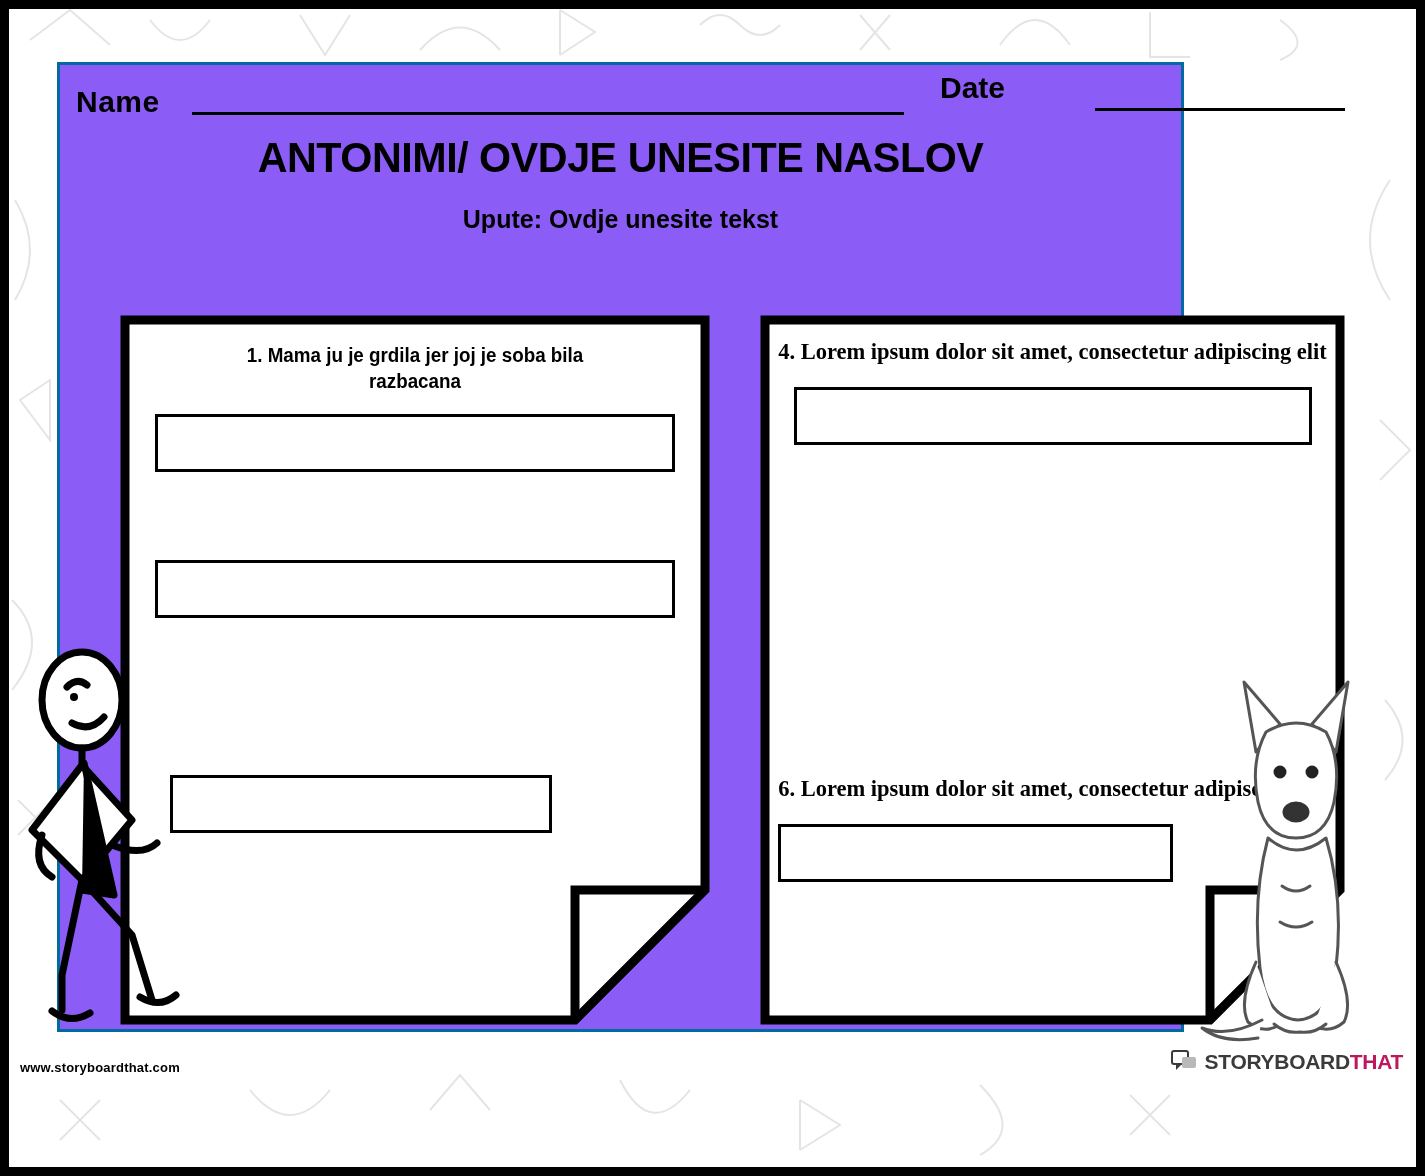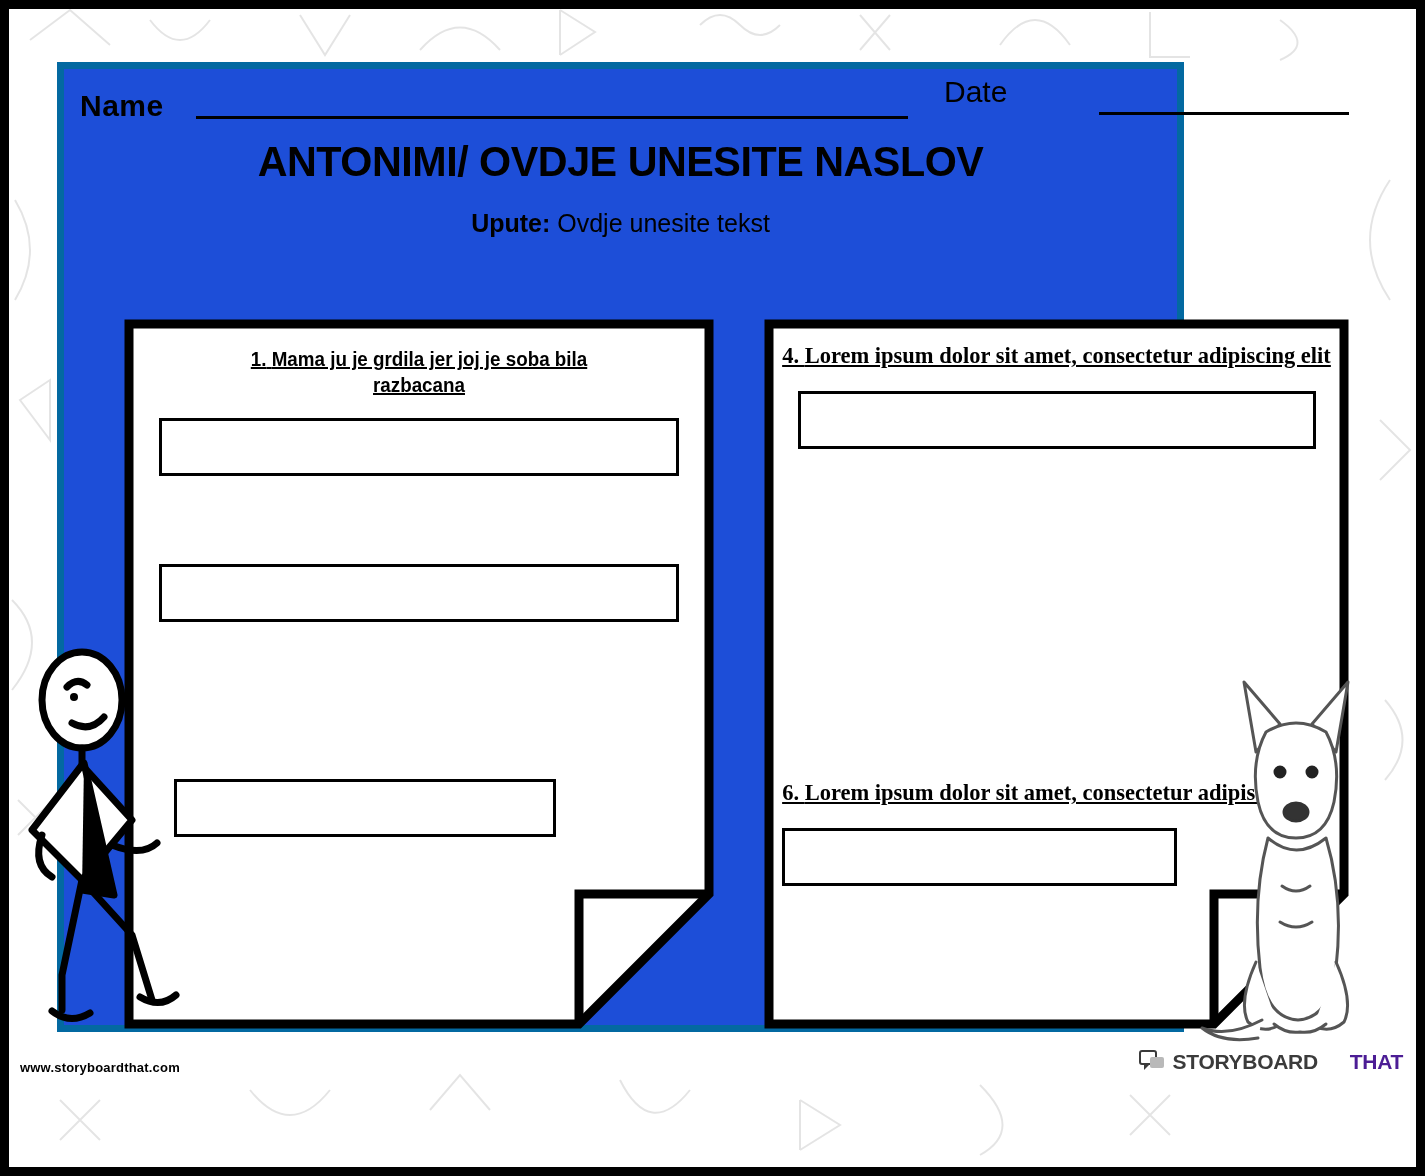--- a/index.html
+++ b/index.html
@@ -34,22 +34,22 @@
     pointer-events: none;
   }
 
   
   .sheet {
     position: absolute;
     left: 57px;
     top: 62px;
     width: 1127px;
     height: 970px;
-    background: #1d4ed8;
-    border: 7px solid #0369a1;
+    background: #8b5cf6;
+    border: 3px solid #0369a1;
     box-sizing: border-box;
   }
 
   
   .name-label {
     position: absolute;
     left: 16px;
     top: 20px;
     font-size: 30px;
     font-weight: bold;
@@ -62,21 +62,21 @@
     top: 47px;
     width: 712px;
     height: 0;
     border-bottom: 3px solid #000;
   }
   .date-label {
     position: absolute;
     left: 880px;
     top: 6px;
     font-size: 30px;
-    font-weight: normal;
+    font-weight: bold;
     color: #000;
   }
   .date-line {
     position: absolute;
     left: 1035px;
     top: 43px;
     width: 250px;
     height: 0;
     border-bottom: 3px solid #000;
   }
@@ -104,21 +104,21 @@
     width: 100%;
     text-align: center;
     font-size: 25px;
     color: #000;
   }
   .instructions .ins-label {
     font-weight: bold;
     text-align: center;
   }
   .instructions .ins-text {
-    font-weight: normal;
+    font-weight: bold;
   }
 
   
   .panel {
     position: absolute;
     box-sizing: border-box;
   }
   .panel-left {
     left: 60px;
     top: 250px;
@@ -142,21 +142,20 @@
     top: 0;
     width: 100%;
     height: 100%;
   }
 
   .qblock {
     position: absolute;
     width: 100%;
     box-sizing: border-box;
     padding: 0 18px;
-    text-decoration: underline;
   }
   .qtext {
     text-align: center;
     font-size: 22.5px;
     font-weight: bold;
     color: #000;
     line-height: 1.28;
     font-family: "Liberation Serif", serif;
   }
   .qtext.condensed {
@@ -220,22 +219,21 @@
     height: 24px;
     position: relative;
   }
   .brand-text {
     font-size: 21px;
     font-weight: bold;
     color: #3b3b3b;
     letter-spacing: -0.3px;
   }
   .brand-text .light {
-    color: #4c1d95;
-    margin-left: 32px;
+    color: #be185d;
   }
 </style>
 </head>
 <body>
 
 <div class="page-frame"></div>
 
 <svg class="watermark" viewBox="0 0 1425 1176" xmlns="http://www.w3.org/2000/svg">
   <g stroke="#000" stroke-width="2" fill="none">
     <path d="M30 40 L70 10 L110 45"></path>

